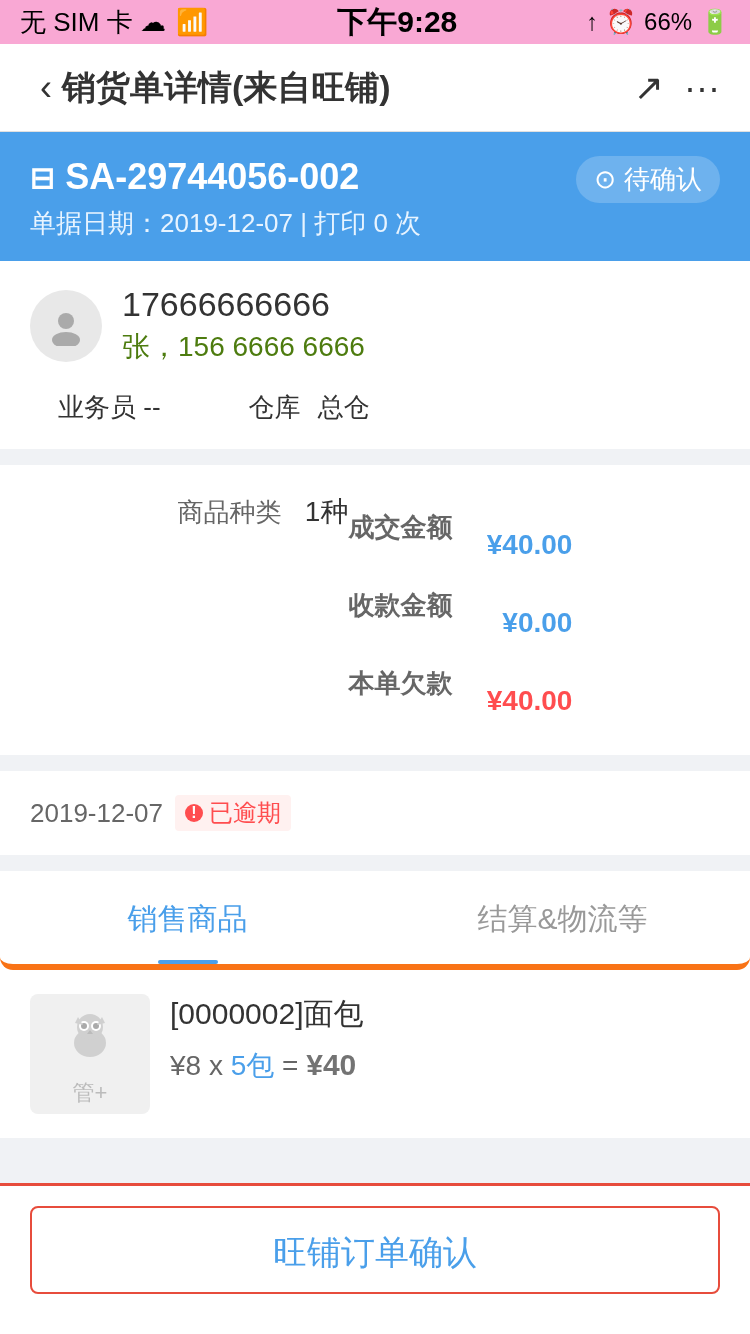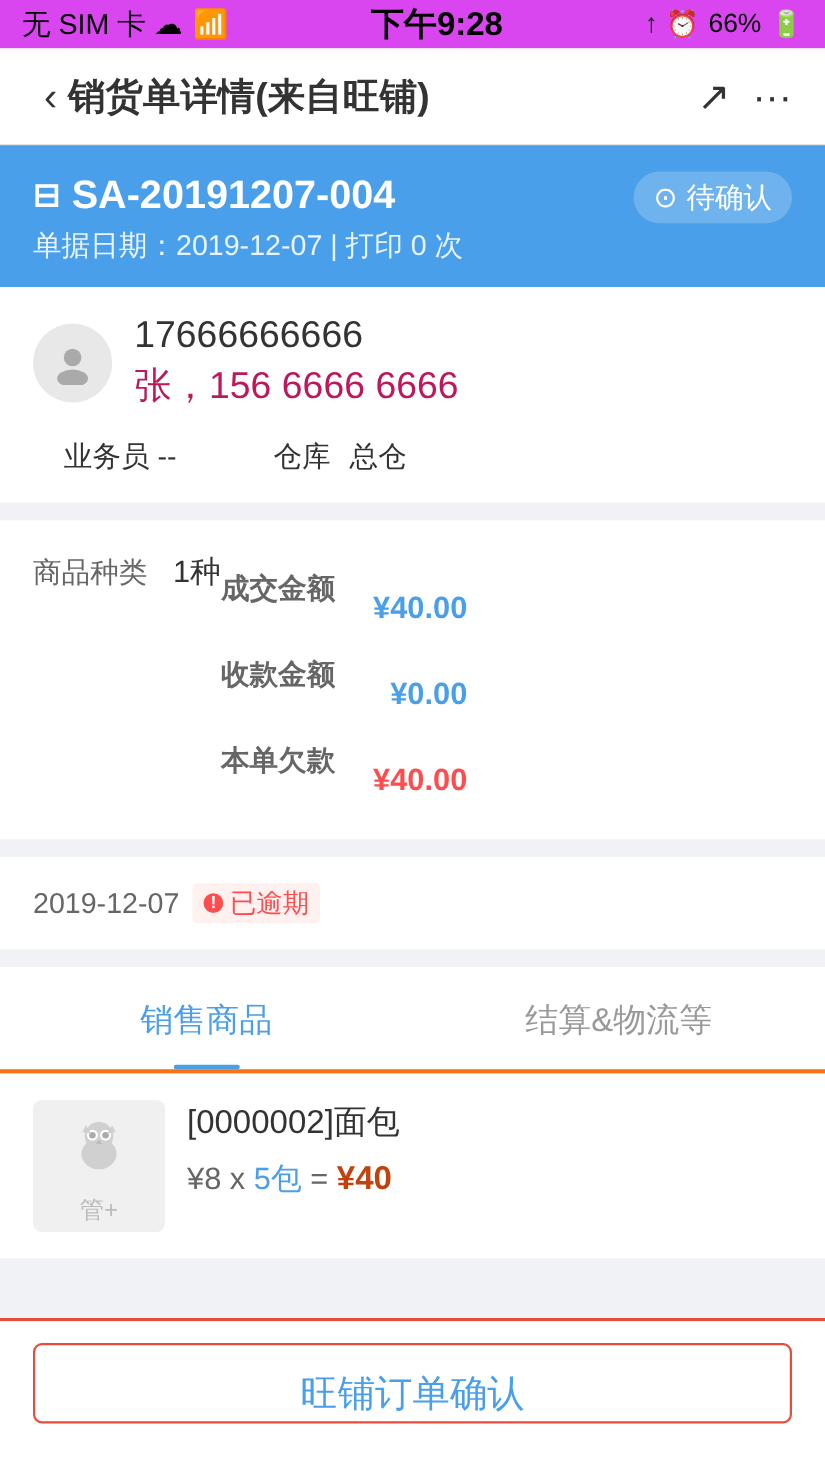--- a/index.html
+++ b/index.html
@@ -8,21 +8,21 @@
       width: 750px;
       min-height: 1334px;
       font-family: -apple-system, "PingFang SC", "Helvetica Neue", Arial, sans-serif;
       background: #f0f2f5;
       font-size: 28px;
       color: #333;
     }
 
     
     .status-bar {
-      background: #d946ef;
+      background: #f9a8d4;
       height: 44px;
       display: flex;
       align-items: center;
       justify-content: space-between;
       padding: 0 20px;
       font-size: 26px;
       color: #000;
     }
     .status-bar-left { display: flex; align-items: center; gap: 10px; }
     .status-bar-center { font-size: 30px; font-weight: 600; }
@@ -116,22 +116,22 @@
       font-size: 36px;
       color: #888;
       flex-shrink: 0;
     }
     .customer-name {
       font-size: 34px;
       font-weight: 400;
       color: #333;
     }
     .customer-sub {
-      font-size: 34px;
-      color: #be185d;
+      font-size: 28px;
+      color: #4d7c0f;
       margin-top: 4px;
     }
     .customer-meta {
       display: flex;
       gap: 60px;
       margin-top: 20px;
       padding-top: 4px;
     }
     .meta-item {
       font-size: 26px;
@@ -139,21 +139,21 @@
       margin-left: 28px;
     }
     .meta-item span { color: #333; }
 
     
     .summary-section {
       background: #fff;
       padding: 28px 30px;
       margin-bottom: 16px;
       display: flex;
-      justify-content: flex-start;
+      justify-content: center;
       align-items: flex-start;
     }
     .summary-left {
       font-size: 26px;
       color: #666;
     }
     .summary-left .value { color: #333; font-size: 28px; }
     .summary-right {
       text-align: right;
     }
@@ -204,21 +204,22 @@
       font-weight: 700;
     }
 
     
     .tabs-container {
       background: #fff;
       margin-bottom: 0;
     }
     .tabs {
       display: flex;
-      border-bottom: 4px solid #f97316;
+      border-bottom: 6px solid #f97316;
+      border-radius: 13px;
     }
     .tab {
       flex: 1;
       text-align: center;
       padding: 28px 0 24px;
       font-size: 30px;
       color: #999;
       position: relative;
       cursor: pointer;
     }
@@ -273,42 +274,42 @@
       font-size: 30px;
       color: #333;
       font-weight: 500;
     }
     .product-price-row {
       margin-top: 12px;
       font-size: 28px;
       color: #666;
     }
     .product-price-row .highlight { color: #4a9fea; }
-    .product-price-row .total { color: #c2410c; font-weight: 600; font-size: 30px; }
+    .product-price-row .total { color: #737373; font-weight: 600; font-size: 30px; }
 
     
     .bottom-spacer {
       height: 200px;
       background: #f0f2f5;
     }
 
     
     .bottom-bar {
       position: fixed;
       bottom: 0;
       left: 0;
       width: 750px;
       background: #fff;
       padding: 20px 30px 40px;
       border-top: 3px solid #e74c3c;
     }
     .confirm-btn {
       display: block;
       width: 100%;
-      height: 73px;
+      height: 88px;
       line-height: 88px;
       text-align: center;
       color: #4a9fea;
       font-size: 34px;
       font-weight: 500;
       background: #fff;
       border: 2px solid #e74c3c;
       border-radius: 8px;
       cursor: pointer;
       outline: none;
@@ -337,21 +338,21 @@
   <div class="nav-actions">
     <span class="nav-icon">↗</span>
     <span class="nav-icon">···</span>
   </div>
 </div>
 
 <div class="header-card">
   <div>
     <div class="header-card-id">
       <span class="icon">⊟</span>
-      <span>SA-20191207-004</span>
+      <span>SA-29744056-002</span>
     </div>
     <div class="header-card-date">单据日期：2019-12-07 | 打印 0 次</div>
   </div>
   <div class="header-card-status">
     <span>⊙</span>
     <span>待确认</span>
   </div>
 </div>
 
 <div class="customer-section">

